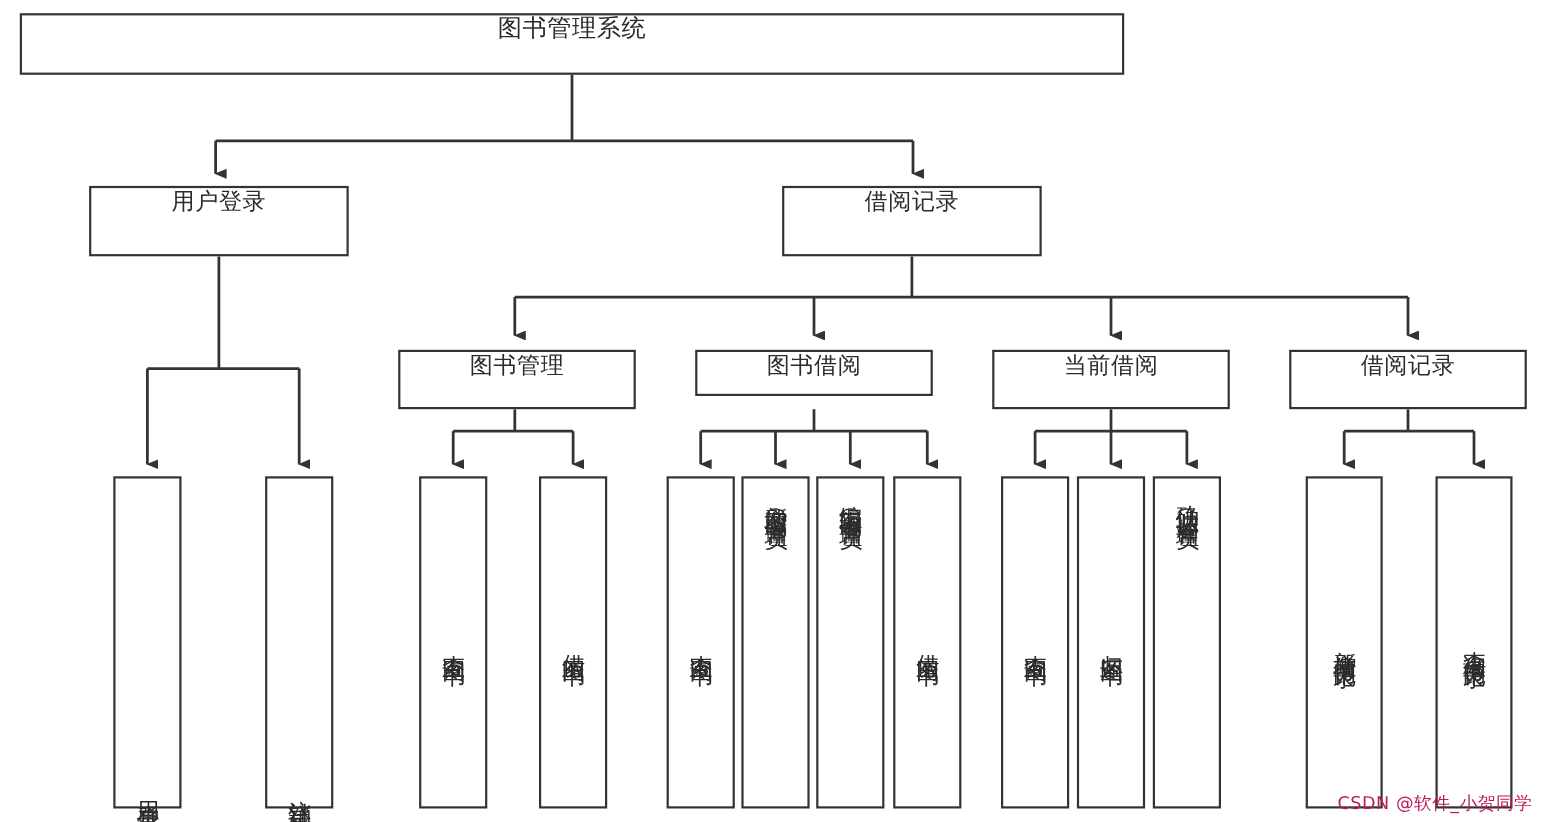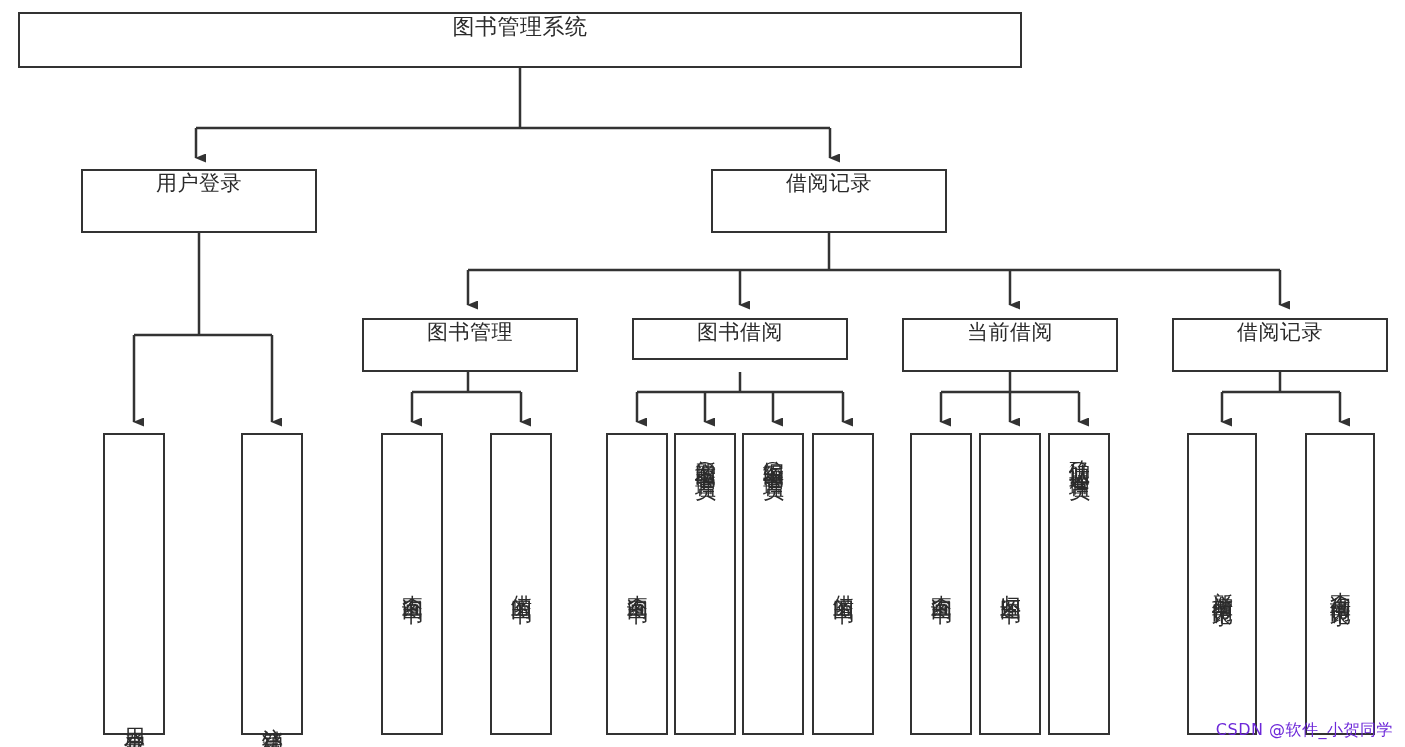--- a/index.html
+++ b/index.html
@@ -71,21 +71,21 @@
   .node.vertical.bottomed {
     align-items: flex-end;
     padding-top: 0;
     padding-bottom: 10px;
   }
   #watermark {
     position: absolute;
     right: 12px;
     bottom: 6px;
     font-size: 16px;
-    color: #6d28d9;
+    color: #be185d;
     letter-spacing: 0.5px;
     z-index: 5;
     user-select: none;
     white-space: nowrap;
   }
 </style>
 </head>
 <body>
 
 <div id="diagram-root">

